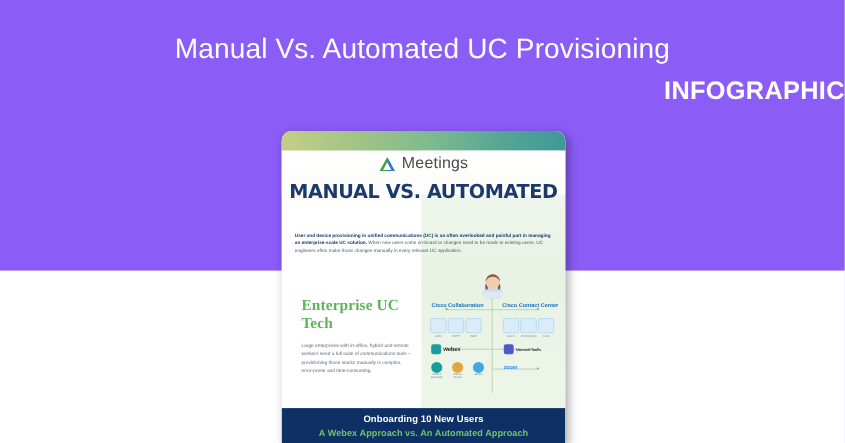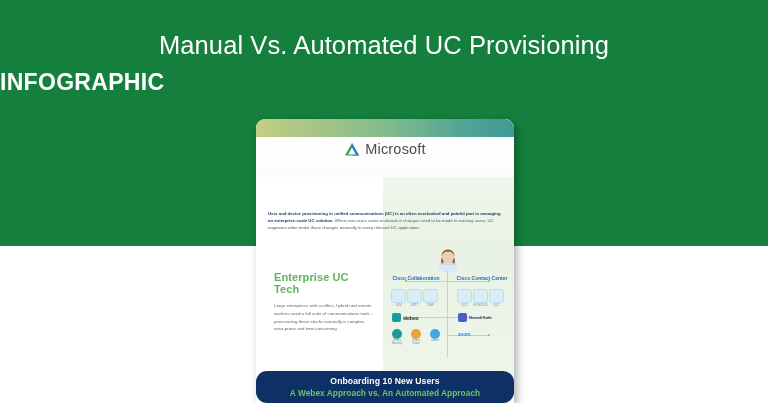--- a/index.html
+++ b/index.html
@@ -7,29 +7,29 @@
     width:768px;height:403px;overflow:hidden;
     font-family:"Liberation Sans", sans-serif;
     background:#ffffff;
     position:relative;
   }
   #stage{position:relative;width:768px;height:403px;background:#ffffff;}
 
   
   .hero{
     position:absolute;left:0;top:0;width:768px;height:246px;
-    background:#15803d;
+    background:#8b5cf6;
   }
   .hero-title{
     position:absolute;left:0;top:31px;width:768px;text-align:center;
     color:#ffffff;font-size:25.5px;font-weight:400;letter-spacing:.1px;
     line-height:1.15;
   }
   .hero-sub{
-    position:absolute;left:0;top:69px;width:768px;text-align:left;
+    position:absolute;left:0;top:69px;width:768px;text-align:right;
     color:#ffffff;font-size:23px;font-weight:bold;letter-spacing:.3px;
   }
 
   
   .card{
     position:absolute;left:256px;top:119px;width:258px;height:284px;
     background:#ffffff;
     box-shadow:3px 3px 9px rgba(0,0,0,.32);
     overflow:hidden;
     border-top-left-radius:9px;border-top-right-radius:9px;
@@ -72,22 +72,23 @@
   .lead{
     position:absolute;left:12px;top:92px;width:234px;
     font-size:4.3px;line-height:1.62;color:#4a5a6a;text-align:left;
   }
   .lead b{color:#1b3a6b;}
 
   .col-left{
     position:absolute;left:18px;top:152px;width:100px;
   }
   .col-left h3{
-    margin:0 0 7px 0;font-size:11px;color:#5eb45c;font-weight:bold;
+    margin:0 0 7px 0;font-size:14px;color:#5eb45c;font-weight:bold;
     letter-spacing:.1px;
+    font-family:Liberation Serif, serif;
   }
   .col-left p{
     margin:0;font-size:4.4px;line-height:1.78;color:#5a6a78;
   }
 
   
   .diagram{position:absolute;left:130px;top:128px;width:126px;height:140px;}
   .avatar{
     position:absolute;left:50px;top:0;width:24px;height:26px;
   }
@@ -121,21 +122,21 @@
   .appsrow{position:absolute;left:4px;top:82px;display:flex;gap:5px;}
   .appcell{width:14px;display:flex;flex-direction:column;align-items:center;}
   .appcell .circ{width:10px;height:10px;border-radius:50%;}
   .appcell .cap{font-size:2.6px;color:#7f8c99;margin-top:1.3px;text-align:center;line-height:1.12;}
   .dot{position:absolute;width:2.4px;height:2.4px;border-radius:50%;background:#7fb96f;}
 
   
   .banner{
     position:absolute;left:0;bottom:0;width:258px;height:32px;
     background:#0e3064;
-    display:flex;flex-direction:column;align-items:center;justify-content:center;border-radius:11px;
+    display:flex;flex-direction:column;align-items:center;justify-content:center;
   }
   .banner .b1{font-size:8.6px;font-weight:bold;color:#ffffff;letter-spacing:.1px;}
   .banner .b2{font-size:8.3px;font-weight:bold;color:#6ec36a;margin-top:2px;letter-spacing:.05px;}
 </style>
 </head>
 <body>
 
 <div id="stage">
 
   <div class="hero">
@@ -148,23 +149,24 @@
     <div class="card-topbar"></div>
     <div class="card-wash"></div>
     <div class="card-wash2"></div>
 
     <div class="logo-wrap">
       <svg class="logo-mark" viewBox="0 0 32 30">
         <path d="M16 2 L30 27 L2 27 Z" fill="#3fa14b"></path>
         <path d="M16 2 L30 27 L16 27 Z" fill="#2f7fc4"></path>
         <path d="M16 11 L23.5 25 L8.5 25 Z" fill="#ffffff"></path>
       </svg>
-      <span class="logo-text">Microsoft</span>
-    </div>
-
+      <span class="logo-text">Meetings</span>
+    </div>
+
+    <div class="head1">MANUAL VS. AUTOMATED</div>
 
     <div class="lead">
       <b>User and device provisioning in unified communications (UC) is an often overlooked and painful part in managing an enterprise-scale UC solution.</b><span> When new users come on-board or changes need to be made to existing users, UC engineers often make those changes manually in every relevant UC application.</span>
     </div>
 
     <div class="col-left">
       <h3>Enterprise UC Tech</h3>
       <p>Large enterprises with in-office, hybrid and remote workers need a full suite of communications tools – provisioning those stacks manually is complex, error-prone and time-consuming.</p>
     </div>
 

